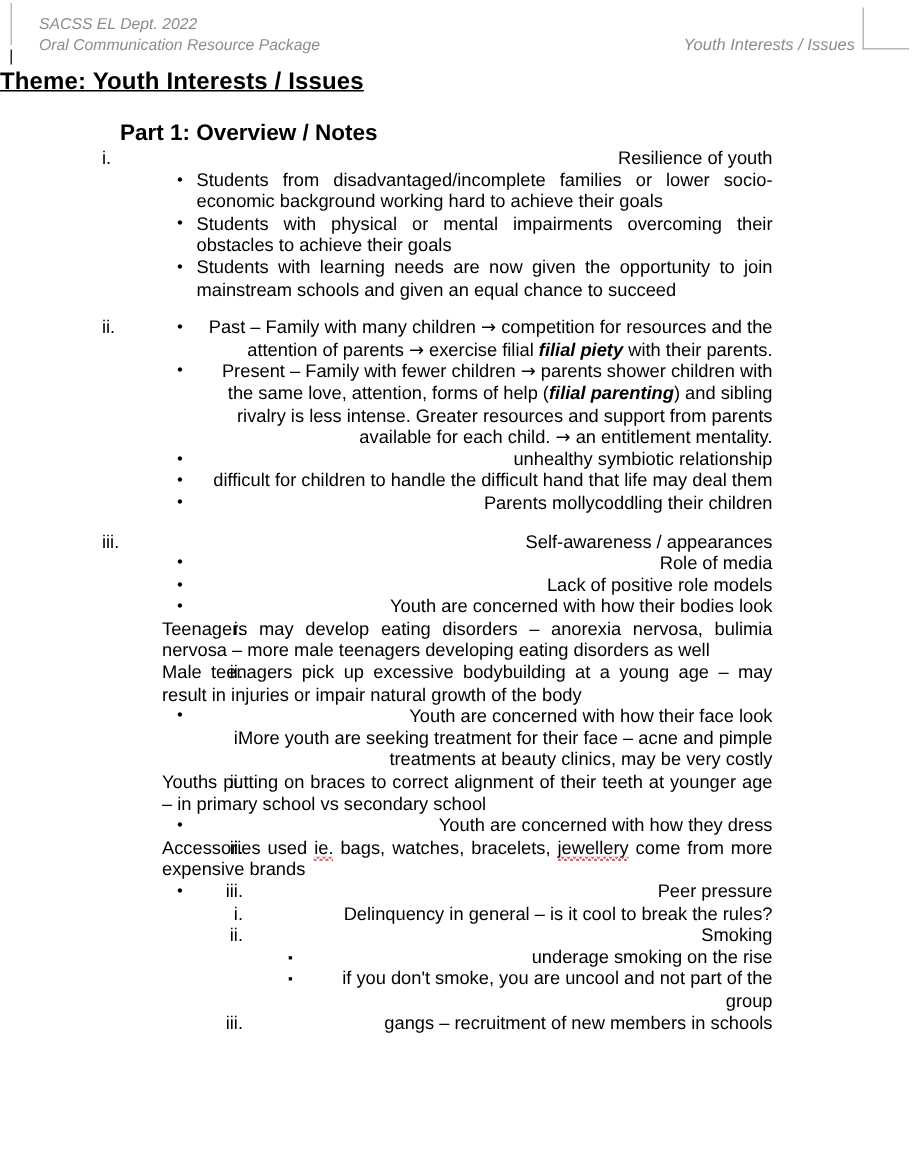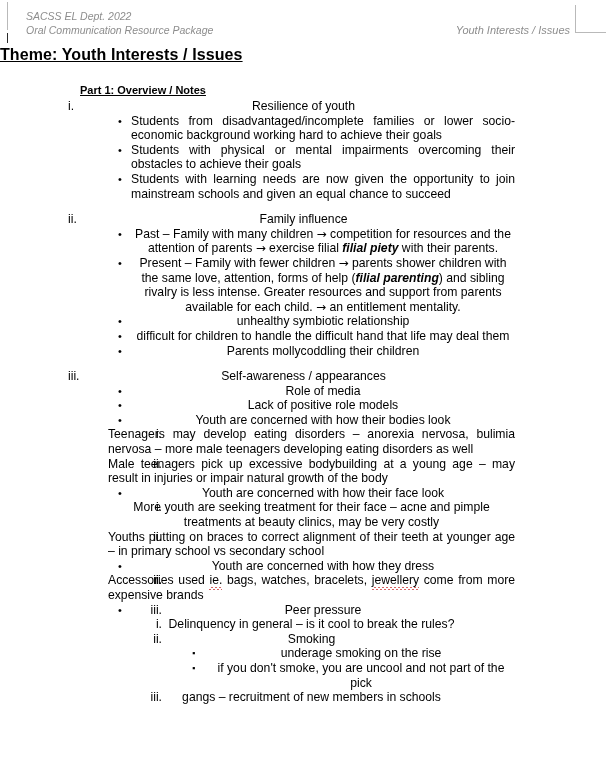--- a/index.html
+++ b/index.html
@@ -105,23 +105,22 @@
   .content {
     position: absolute;
     left: 0;
     top: 80px;
     width: 610px;
   }
 
   .part-heading {
     margin: 0 0 1px 56px;
     font-weight: bold;
-    font-size: 11px;
+    font-size: 15px;
     line-height: 15px;
-    text-decoration: underline;
     display: inline-block;
     padding-left: 24px;
   }
   .part-heading-wrap { display: block; }
 
   
   .row {
     position: relative;
     font-size: 12.2px;
     line-height: 14.6px;
@@ -150,21 +149,21 @@
 
   
   .lvl3 > .marker { left: 142px; width: 20px; text-align: right; }
   .lvl3 > .txt { margin-left: 108px; margin-right: 95px; }
 
   
   .lvl4 > .marker { left: 192px; width: 12px; font-size: 9px; }
   .lvl4 > .txt { margin-left: 207px; margin-right: 95px; }
 
   .justify > .txt { text-align: justify; }
-  .left > .txt { text-align: center; }
+  .left > .txt { text-align: right; }
 
   .gap { height: 11px; }
 
   em.bi { font-style: italic; font-weight: bold; }
 
   .arrow { font-family: "DejaVu Sans", sans-serif; font-size: 12px; }
 
   
   .sp {
     position: relative;
@@ -228,21 +227,20 @@
     </div>
     <div class="row lvl2 justify">
       <span class="marker">•</span>
       <span class="txt">Students with learning needs are now given the opportunity to join mainstream schools and given an equal chance to succeed</span>
     </div>
 
     <div class="gap"></div>
 
     <div class="row lvl1 left">
       <span class="marker">ii.</span>
-      <span class="txt">Family influence</span>
     </div>
 
     <div class="row lvl2 left">
       <span class="marker">•</span>
       <span class="txt"><span>Past – Family with many children </span><span class="arrow">→</span><span> competition for resources and the attention of parents </span><span class="arrow">→</span><span> exercise filial </span><em class="bi">filial piety</em><span> with their parents.</span></span>
     </div>
 
     <div class="row lvl2 left">
       <span class="marker">•</span>
       <span class="txt"><span>Present – Family with fewer children </span><span class="arrow">→</span><span> parents shower children with the same love, attention, forms of help (</span><em class="bi">filial parenting</em><span>) and sibling rivalry is less intense. Greater resources and support from parents available for each child. </span><span class="arrow">→</span><span> an entitlement mentality.</span></span>
@@ -330,21 +328,21 @@
     <div class="row lvl3 left">
       <span class="marker">ii.</span>
       <span class="txt">Smoking</span>
     </div>
     <div class="row lvl4 left">
       <span class="marker">▪</span>
       <span class="txt">underage smoking on the rise</span>
     </div>
     <div class="row lvl4 left">
       <span class="marker">▪</span>
-      <span class="txt">if you don't smoke, you are uncool and not part of the pick</span>
+      <span class="txt">if you don't smoke, you are uncool and not part of the group</span>
     </div>
     <div class="row lvl3 left">
       <span class="marker">iii.</span>
       <span class="txt">gangs – recruitment of new members in schools</span>
     </div>
 
   </div>
 </div>
 
 </body></html>

